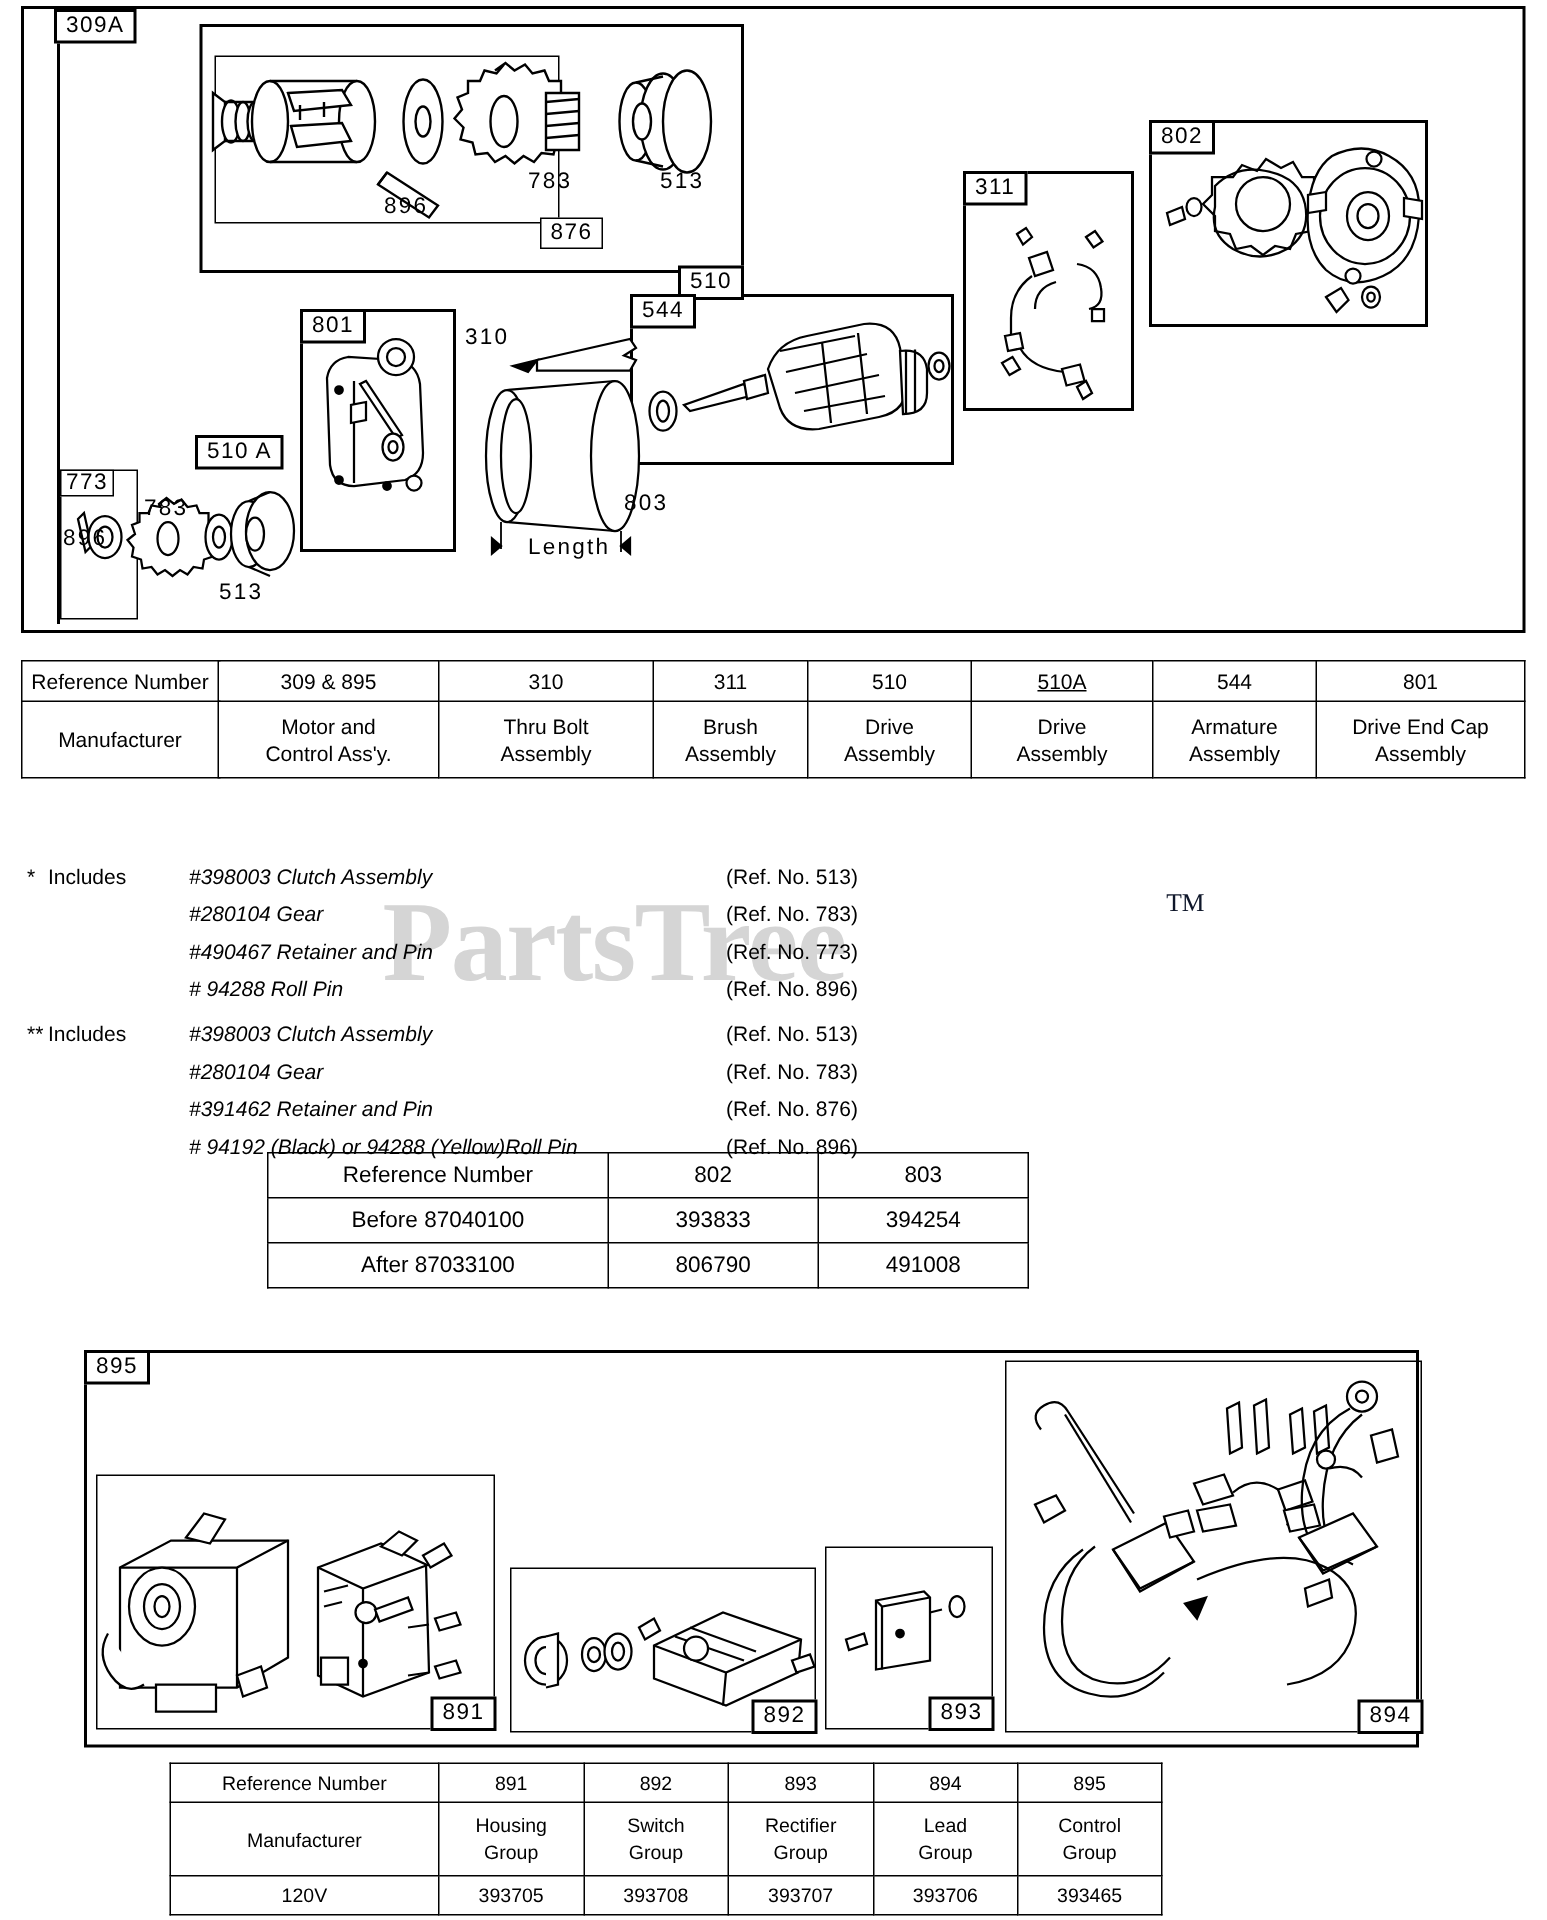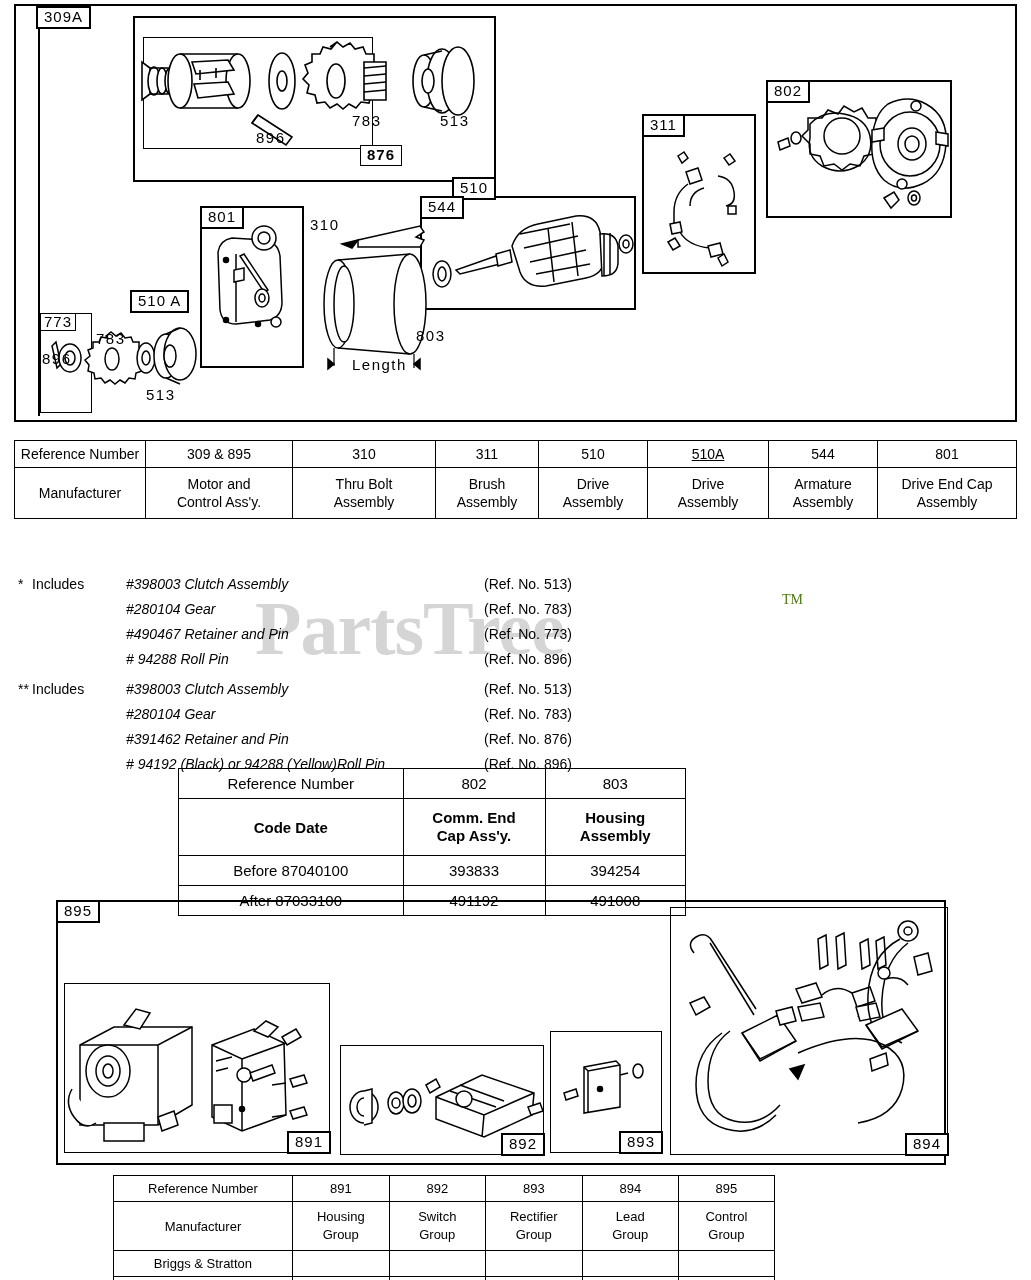--- a/index.html
+++ b/index.html
@@ -35,22 +35,22 @@
     color: #d5d5d5;
     letter-spacing: -1px;
     line-height: 80px;
     white-space: nowrap;
   }
   #watermark .wm-tm {
     position: absolute;
     right: -28px;
     top: 4px;
     font-family: "Liberation Serif", serif;
-    font-size: 14px;
-    color: #4d7c0f;
+    font-size: 17px;
+    color: #0f172a;
     font-weight: normal;
   }
 
   
   .diagram-area {
     position: absolute;
     z-index: 2;
   }
   .panel {
     position: absolute;
@@ -152,21 +152,21 @@
   <div class="panel" id="panel-309A" style="left:38px; top:8px; width:500px; height:408px; border:none;">
     <div class="tag tl">309A</div>
   </div>
   <div class="panel" style="left:38px; top:8px; width:2px; height:408px; border:none; border-left:2px solid #000;"></div>
 
   <div class="panel" id="panel-510" style="left:133px; top:16px; width:363px; height:166px;">
     <div class="tag br" style="right:-2px; bottom:-20px;">510</div>
   </div>
 
   <div class="panel thin" id="panel-876" style="left:143px; top:37px; width:230px; height:112px;">
-    <div class="tag br" style="right:-30px; bottom:-18px; border-width:1px;font-weight:bold;">876</div>
+    <div class="tag br" style="right:-30px; bottom:-18px; border-width:1px;">876</div>
   </div>
 
   <div class="art" style="left:0; top:0; width:560px; height:200px;">
     <svg width="560" height="200" viewBox="0 0 560 200" fill="none" stroke="#000" stroke-width="1.6">
 
       <path d="M150 68 l0 26 l-8 6 l0 -38 z" fill="#fff"></path>
       <ellipse cx="154" cy="81" rx="6" ry="14" fill="#fff"></ellipse>
       <ellipse cx="162" cy="81" rx="5" ry="13" fill="#fff"></ellipse>
       <ellipse cx="170" cy="81" rx="5" ry="13" fill="#fff"></ellipse>
       <path d="M150 68 l20 0 M150 94 l20 0"></path>
@@ -437,38 +437,27 @@
 </div>
 
 <table class="ptable" id="table-code">
   <tbody>
     <tr>
       <td style="width:228px;">Reference Number</td>
       <td style="width:140px;">802</td>
       <td style="width:140px;">803</td>
     </tr>
     <tr>
-      <td class="hdr2" style="height:52px;">Code Date</td>
-      <td class="hdr2 two-line">
-        <div>Comm. End</div>
-        <div>Cap Ass'y.</div>
-      </td>
-      <td class="hdr2 two-line">
-        <div>Housing</div>
-        <div>Assembly</div>
-      </td>
-    </tr>
-    <tr>
       <td>Before 87040100</td>
       <td>393833</td>
       <td>394254</td>
     </tr>
     <tr>
       <td>After  87033100</td>
-      <td>491192</td>
+      <td>806790</td>
       <td>491008</td>
     </tr>
   </tbody>
 </table>
 
 <div class="diagram-area" id="diagram-bottom" style="left:0; top:895px; width:1031px; height:275px;">
 
   <div class="panel" id="panel-895" style="left:56px; top:5px; width:890px; height:265px;">
     <div class="tag tl">895</div>
   </div>
@@ -608,28 +597,20 @@
       <td class="two-line">
         <div>Lead</div>
         <div>Group</div>
       </td>
       <td class="two-line">
         <div>Control</div>
         <div>Group</div>
       </td>
     </tr>
     <tr>
-      <td>Briggs &amp; Stratton</td>
-      <td class="blank"></td>
-      <td class="blank"></td>
-      <td class="blank"></td>
-      <td class="blank"></td>
-      <td class="blank"></td>
-    </tr>
-    <tr>
       <td>120V</td>
       <td>393705</td>
       <td>393708</td>
       <td>393707</td>
       <td>393706</td>
       <td>393465</td>
     </tr>
   </tbody>
 </table>
 

